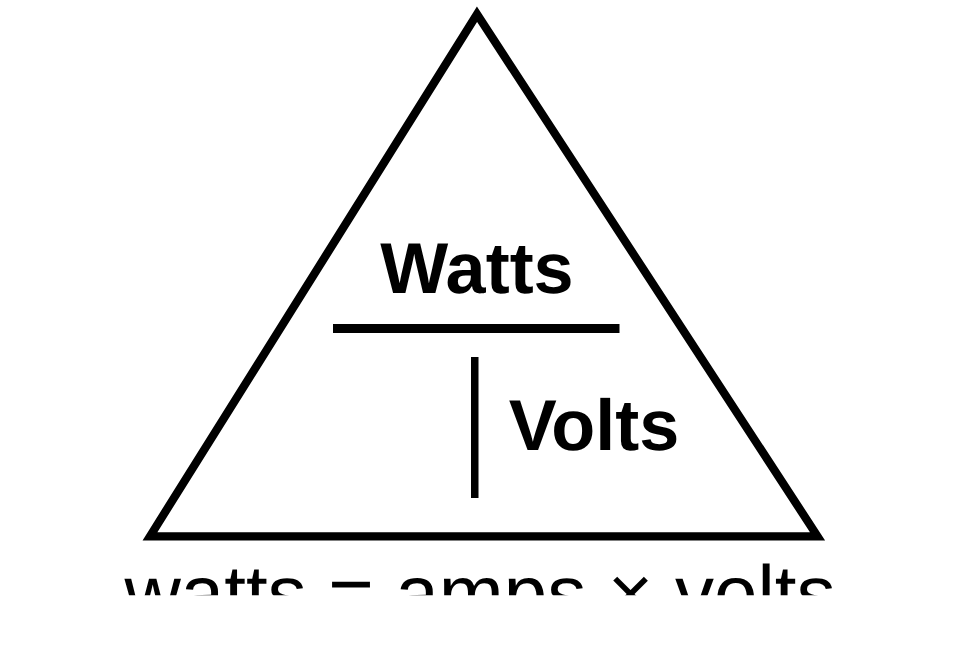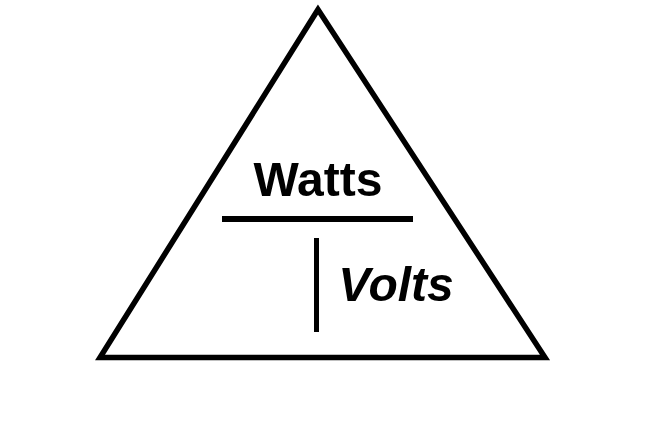--- a/index.html
+++ b/index.html
@@ -27,21 +27,21 @@
     transform: translateX(-50%);
     white-space: nowrap;
     line-height: 1;
     font-weight: 700;
     font-size: 48px;
     color: #000000;
     user-select: none;
   }
   .label-watts { left: 318px; top: 156px; }
   .label-amps  { left: 233px; top: 261px; }
-  .label-volts { left: 396px; top: 261px; font-style: italic; }
+  .label-volts { left: 396px; top: 261px; }
   .formula {
     position: absolute;
     left: 320px;
     top: 370px;
     transform: translateX(-50%);
     white-space: nowrap;
     line-height: 1;
     font-weight: 400;
     font-size: 52px;
     color: #000000;
@@ -57,14 +57,15 @@
     <polygon points="318,9.5 100,357.5 545,357.5" fill="none" stroke-width="5.5" stroke-linejoin="miter" stroke="#000000"></polygon>
     <line x1="222" y1="219" x2="413" y2="219" stroke-width="6" stroke="#000000"></line>
     <line x1="316.5" y1="238" x2="316.5" y2="332" stroke-width="5" stroke="#000000"></line>
   </svg>
 
   <span class="label label-watts">Watts</span>
 
 
   <span class="label label-volts">Volts</span>
 
+  <span class="formula">watts = amps × volts</span>
 
 </div>
 
 </body></html>

